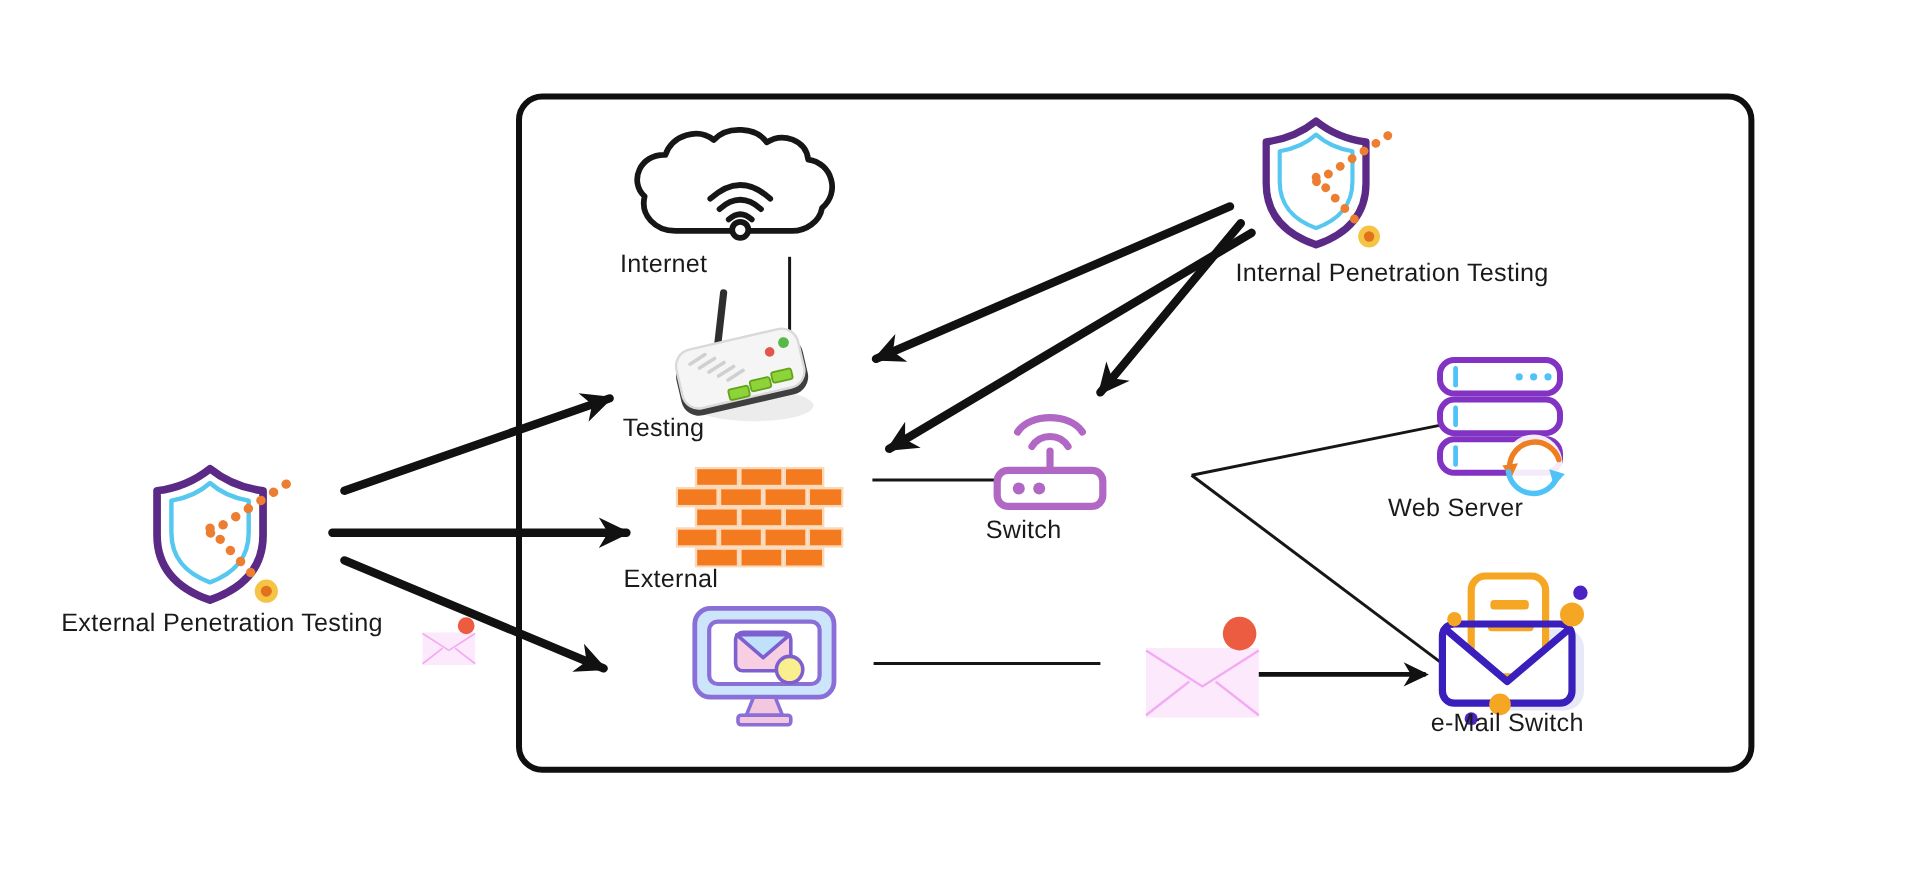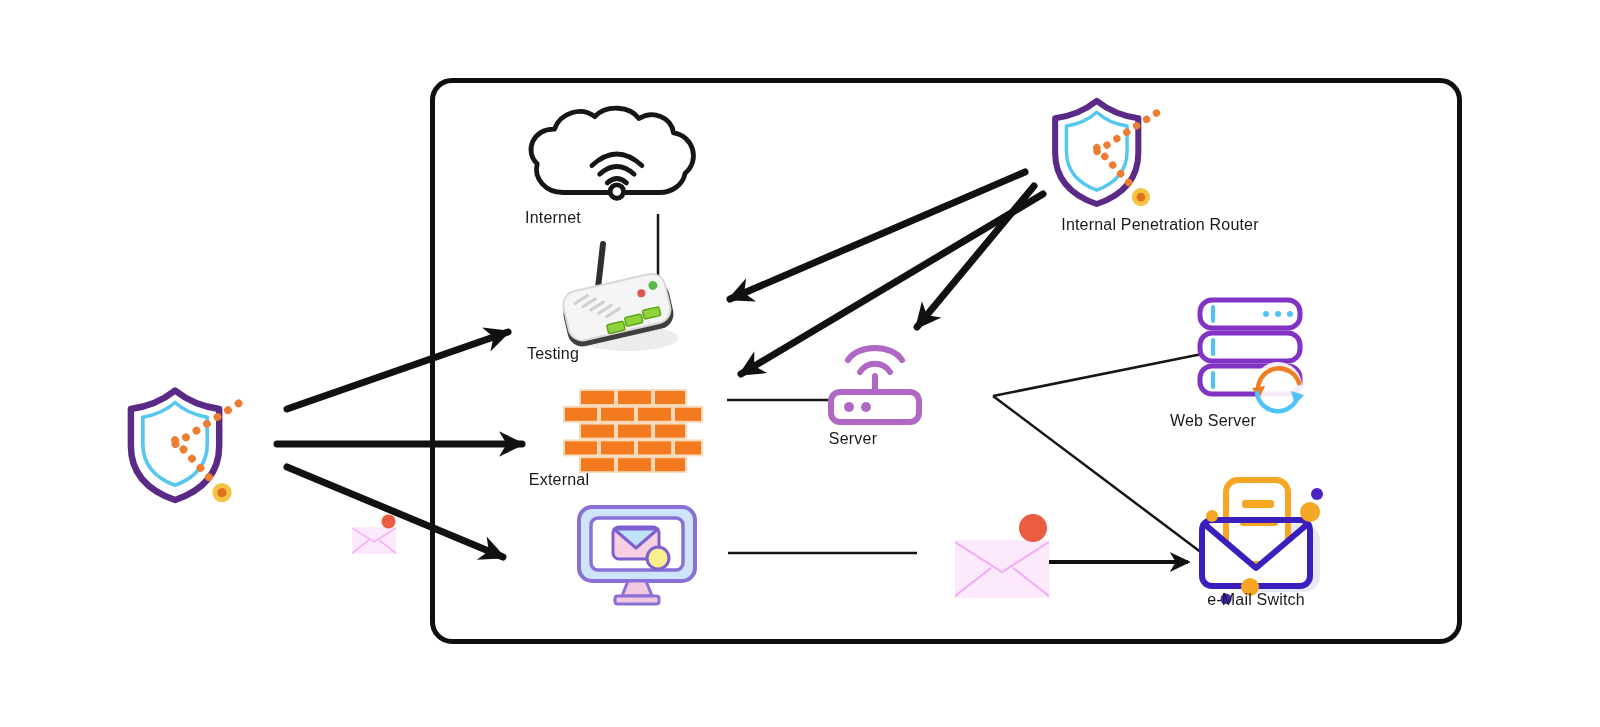--- a/index.html
+++ b/index.html
@@ -3,21 +3,21 @@
 <meta charset="utf-8">
 <style>
   html,body{margin:0;padding:0;background:#ffffff;}
   #canvas{
     position:relative;width:1600px;height:727px;background:#ffffff;overflow:hidden;
     font-family:"Liberation Sans",sans-serif;
   }
   .abs{position:absolute;}
   .label{
     position:absolute;transform:translateX(-50%);
-    font-size:16px;color:#1a1a1a;white-space:nowrap;letter-spacing:0.2px;
+    font-size:21px;color:#1a1a1a;white-space:nowrap;letter-spacing:0.2px;
   }
   #boundary{
     position:absolute;left:430px;top:78px;width:1032px;height:566px;
     border:5px solid #0f0f0f;border-radius:22px;box-sizing:border-box;background:transparent;
   }
   svg{display:block;}
   #connectors{position:absolute;left:0;top:0;}
 </style>
 </head>
 <body>
@@ -64,34 +64,35 @@
       <path d="M62,8 C47,20 30,26 14,28 L14,68 C14,99 33,117 62,127 C91,117 110,99 110,68 L110,28 C94,26 77,20 62,8 Z" fill="#ffffff" stroke="#5b2a86" stroke-width="7" stroke-linejoin="round"></path>
       <path d="M62,21 C52,30 39,35 27,37 L27,66 C27,90 41,103 62,111 C83,103 97,90 97,66 L97,37 C85,35 72,30 62,21 Z" fill="none" stroke="#56c8f0" stroke-width="4" stroke-linejoin="round"></path>
       <g stroke="#ed7d31" stroke-width="8.5" stroke-linecap="round" stroke-dasharray="0.1 13.5">
         <line x1="131" y1="22" x2="52" y2="73"></line>
         <line x1="62" y1="62" x2="107" y2="111"></line>
       </g>
       <circle cx="113" cy="119" r="10.5" fill="#f6c445"></circle>
       <circle cx="113" cy="119" r="5" fill="#e2711d"></circle>
     </svg>
   </div>
+  <div class="label" style="left:185px;top:508px">External Penetration Testing</div>
 
   <div class="abs" style="left:1043px;top:94px;width:130px;height:123px">
     <svg width="130" height="123" viewBox="0 0 150 142">
       <path d="M62,8 C47,20 30,26 14,28 L14,68 C14,99 33,117 62,127 C91,117 110,99 110,68 L110,28 C94,26 77,20 62,8 Z" fill="#ffffff" stroke="#5b2a86" stroke-width="7" stroke-linejoin="round"></path>
       <path d="M62,21 C52,30 39,35 27,37 L27,66 C27,90 41,103 62,111 C83,103 97,90 97,66 L97,37 C85,35 72,30 62,21 Z" fill="none" stroke="#56c8f0" stroke-width="4" stroke-linejoin="round"></path>
       <g stroke="#ed7d31" stroke-width="8.5" stroke-linecap="round" stroke-dasharray="0.1 13.5">
         <line x1="131" y1="22" x2="52" y2="73"></line>
         <line x1="62" y1="62" x2="107" y2="111"></line>
       </g>
       <circle cx="113" cy="119" r="10.5" fill="#f6c445"></circle>
       <circle cx="113" cy="119" r="5" fill="#e2711d"></circle>
     </svg>
   </div>
-  <div class="label" style="left:1160px;top:216px">Internal Penetration Router</div>
+  <div class="label" style="left:1160px;top:216px">Internal Penetration Testing</div>
 
   <div class="abs" style="left:518px;top:103px;width:192px;height:106px">
     <svg width="192" height="106" viewBox="0 0 200 110">
       <path d="M47,93 C29,93 16,79 20,63 C6,50 16,26 38,27 C44,10 66,3 80,14 C92,1 117,3 126,16 C140,7 160,14 162,31 C183,34 190,60 174,73 C172,85 160,93 148,93 Z" fill="#ffffff" stroke="#161616" stroke-width="5" stroke-linejoin="round"></path>
       <g stroke="#161616" stroke-width="5" stroke-linecap="round" fill="none">
         <path d="M77,65 Q103,41 129,65"></path>
         <path d="M85,74 Q103,58 121,74"></path>
         <path d="M93,83 Q103,74 113,83"></path>
       </g>
       <circle cx="103" cy="92" r="7" fill="#ffffff" stroke="#161616" stroke-width="5"></circle>
@@ -167,21 +168,21 @@
       <g stroke="#b168c5" stroke-width="6" stroke-linecap="round" fill="none">
         <path d="M30,26 C40,10 74,10 84,26"></path>
         <path d="M42,38 C49,27 65,27 72,38"></path>
         <line x1="57" y1="42" x2="57" y2="60"></line>
       </g>
       <rect x="13" y="58" width="88" height="30" rx="9" fill="#ffffff" stroke="#b168c5" stroke-width="6"></rect>
       <circle cx="31" cy="73" r="5" fill="#b168c5"></circle>
       <circle cx="48" cy="73" r="5" fill="#b168c5"></circle>
     </svg>
   </div>
-  <div class="label" style="left:853px;top:430px">Server</div>
+  <div class="label" style="left:853px;top:430px">Switch</div>
 
   <div class="abs" style="left:1186px;top:296px;width:128px;height:122px">
     <svg width="128" height="122" viewBox="0 0 128 122">
       <g fill="#ffffff" stroke="#8233c4" stroke-width="5">
         <rect x="14" y="4" width="100" height="28" rx="12"></rect>
         <rect x="14" y="37" width="100" height="28" rx="12"></rect>
         <rect x="14" y="70" width="100" height="28" rx="12"></rect>
       </g>
       <g stroke="#4fc3f7" stroke-width="4" stroke-linecap="round">
         <line x1="27" y1="11" x2="27" y2="25"></line>

